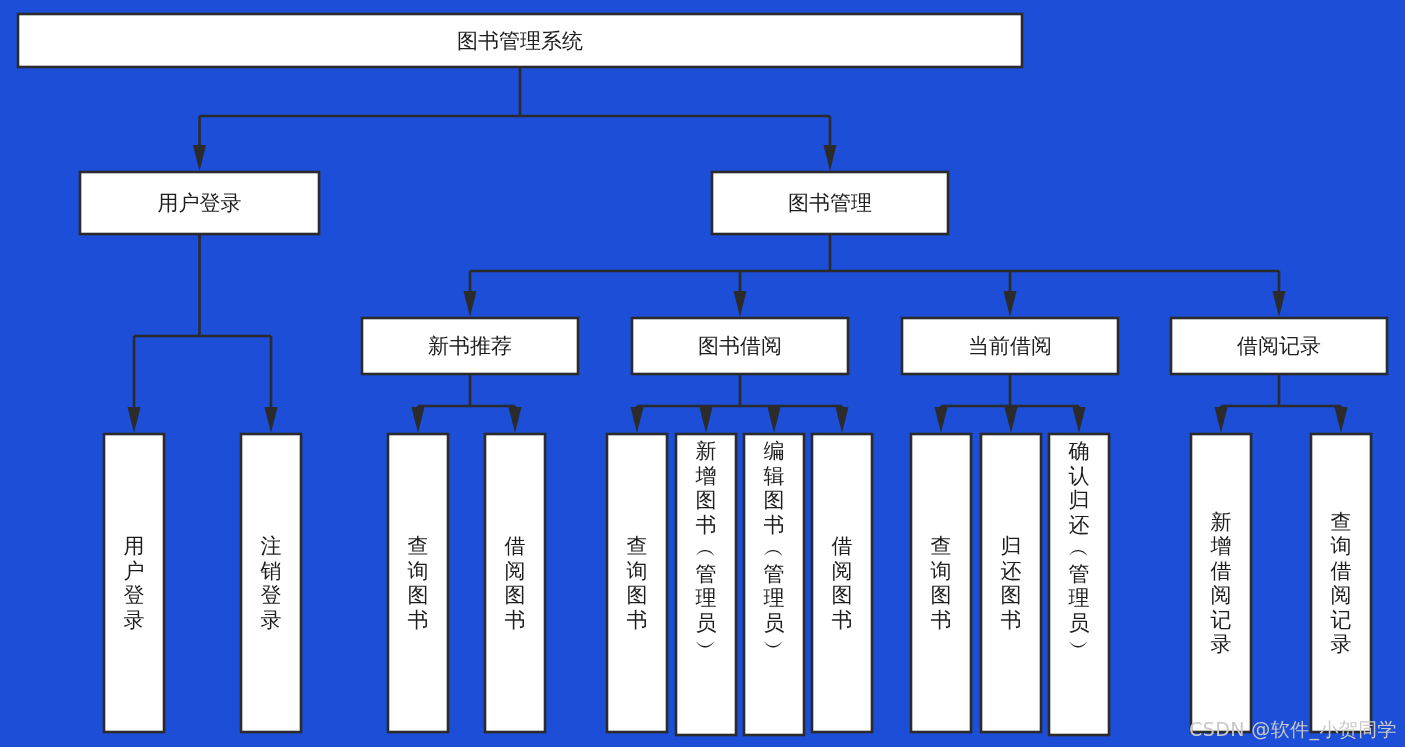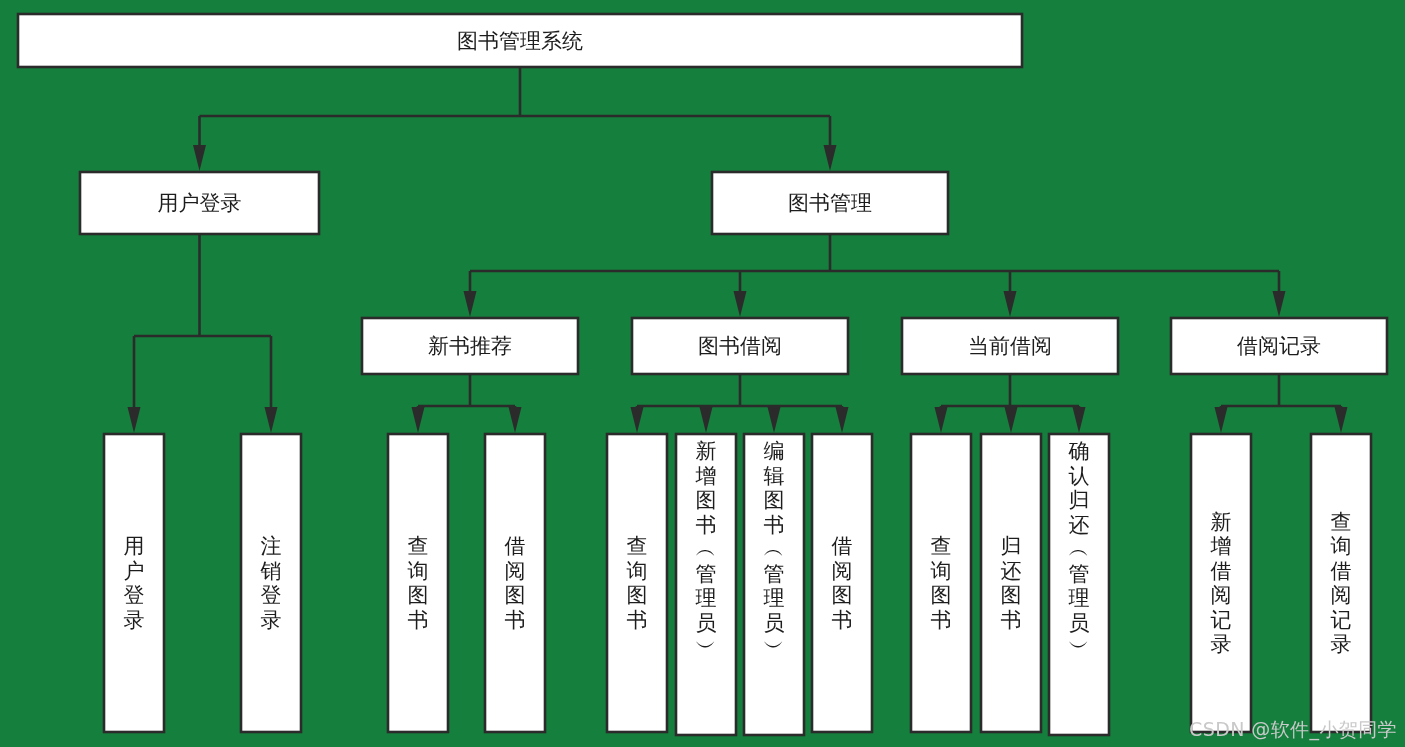--- a/index.html
+++ b/index.html
@@ -11,21 +11,21 @@
   body {
     width: 1405px;
     height: 747px;
     font-family: "DejaVu Sans", "Liberation Sans", sans-serif;
     overflow: hidden;
   }
   #diagram-root {
     position: relative;
     width: 1405px;
     height: 747px;
-    background: #15803d;
+    background: #1d4ed8;
   }
   svg#flow-svg {
     position: absolute;
     left: 0;
     top: 0;
     width: 1405px;
     height: 747px;
     display: block;
   }
   .node-rect {

